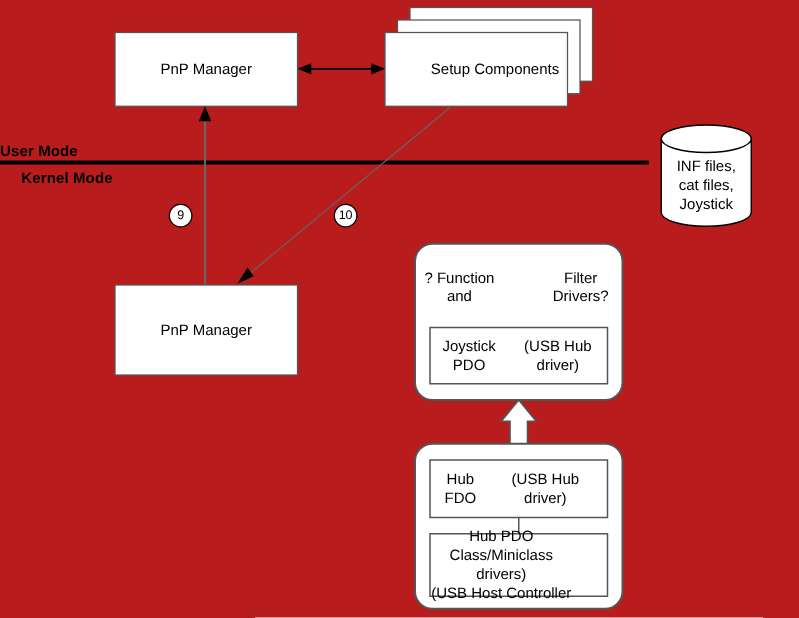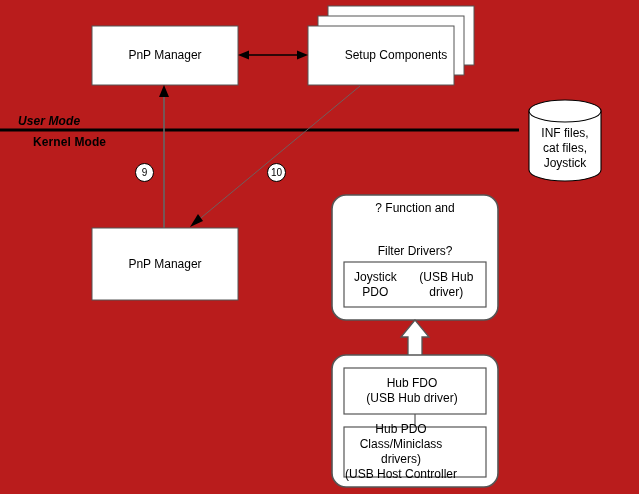--- a/index.html
+++ b/index.html
@@ -102,47 +102,47 @@
     <rect x="332" y="355" width="166" height="132" rx="14" ry="14" fill="#ffffff" stroke="#555555" stroke-width="1.6"></rect>
     <rect x="344" y="368" width="142" height="46" fill="#ffffff" stroke="#555555" stroke-width="1.2"></rect>
     <rect x="344" y="427" width="142" height="50" fill="#ffffff" stroke="#555555" stroke-width="1.2"></rect>
     <line x1="415" y1="414" x2="415" y2="427" stroke="#555555" stroke-width="1.2"></line>
   </svg>
 
   <div class="box-label" style="left:92px; top:26px; width:146px; height:59px;">PnP Manager</div>
 
   <div class="box-label" style="left:308px; top:26px; width:176px; height:59px;">Setup Components</div>
 
-  <div class="mode-label" style="left:18px; top:114px;font-style:italic;">User Mode</div>
+  <div class="mode-label" style="left:0; top:114px;">User Mode</div>
 
-  <div class="mode-label" style="left:22px; top:135px;padding-left:11px;">Kernel Mode</div>
+  <div class="mode-label" style="left:6px; top:135px;padding-left:11px;">Kernel Mode</div>
 
   <div class="step-num" style="left:135px; top:163px;">9</div>
 
   <div class="step-num" style="left:267px; top:163px;">10</div>
 
   <div class="box-label" style="left:92px; top:228px; width:146px; height:72px;">PnP Manager</div>
 
   <div class="box-label" style="left:529px; top:118px; width:72px; height:60px; flex-direction:column;">
     <span>INF files,</span>
     <span>cat files,</span>
     <span>Joystick</span>
   </div>
 
-  <div class="box-label" style="left:332px; top:205px; width:166px; height:50px; flex-direction:column;gap:28px;">
+  <div class="box-label" style="left:332px; top:205px; width:166px; height:50px; gap:28px;">
     <span>? Function and</span>
     <span>Filter Drivers?</span>
   </div>
 
   <div class="box-label" style="left:344px; top:262px; width:142px; height:45px; flex-direction:row;">
     <span>Joystick PDO</span>
     <span>(USB Hub driver)</span>
   </div>
 
-  <div class="box-label" style="left:344px; top:368px; width:136px; height:46px; flex-direction:column;">
+  <div class="box-label" style="left:344px; top:368px; width:136px; height:46px; flex-direction:row;">
     <span>Hub FDO</span>
     <span>(USB Hub driver)</span>
   </div>
 
   <div class="box-label" style="left:344px; top:427px; width:114px; height:50px; flex-direction:column;">
     <span>Hub PDO</span>
     <span>Class/Miniclass drivers)</span>
     <span>(USB Host Controller</span>
   </div>
 

